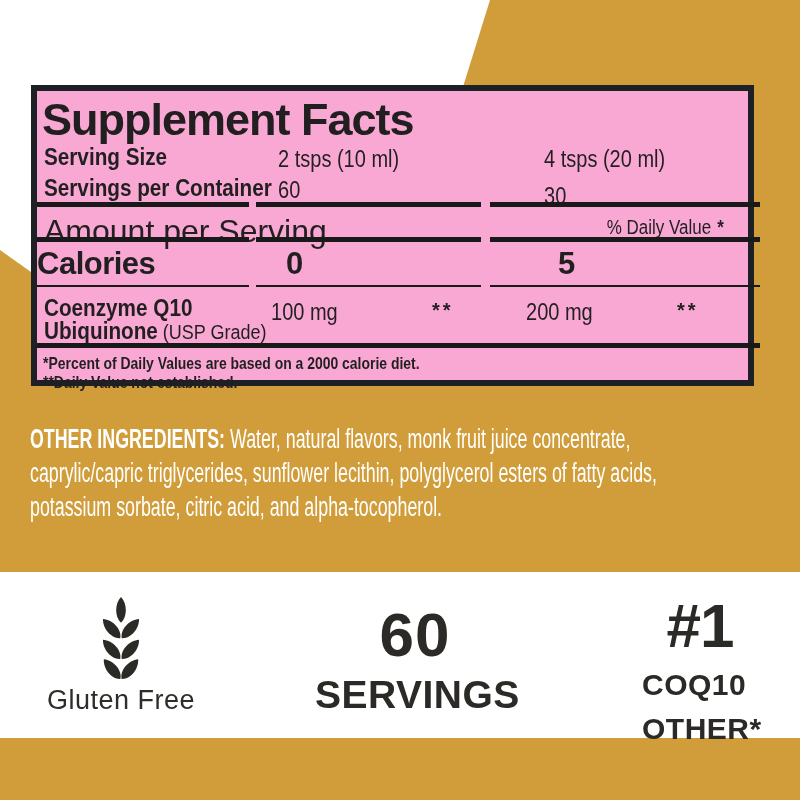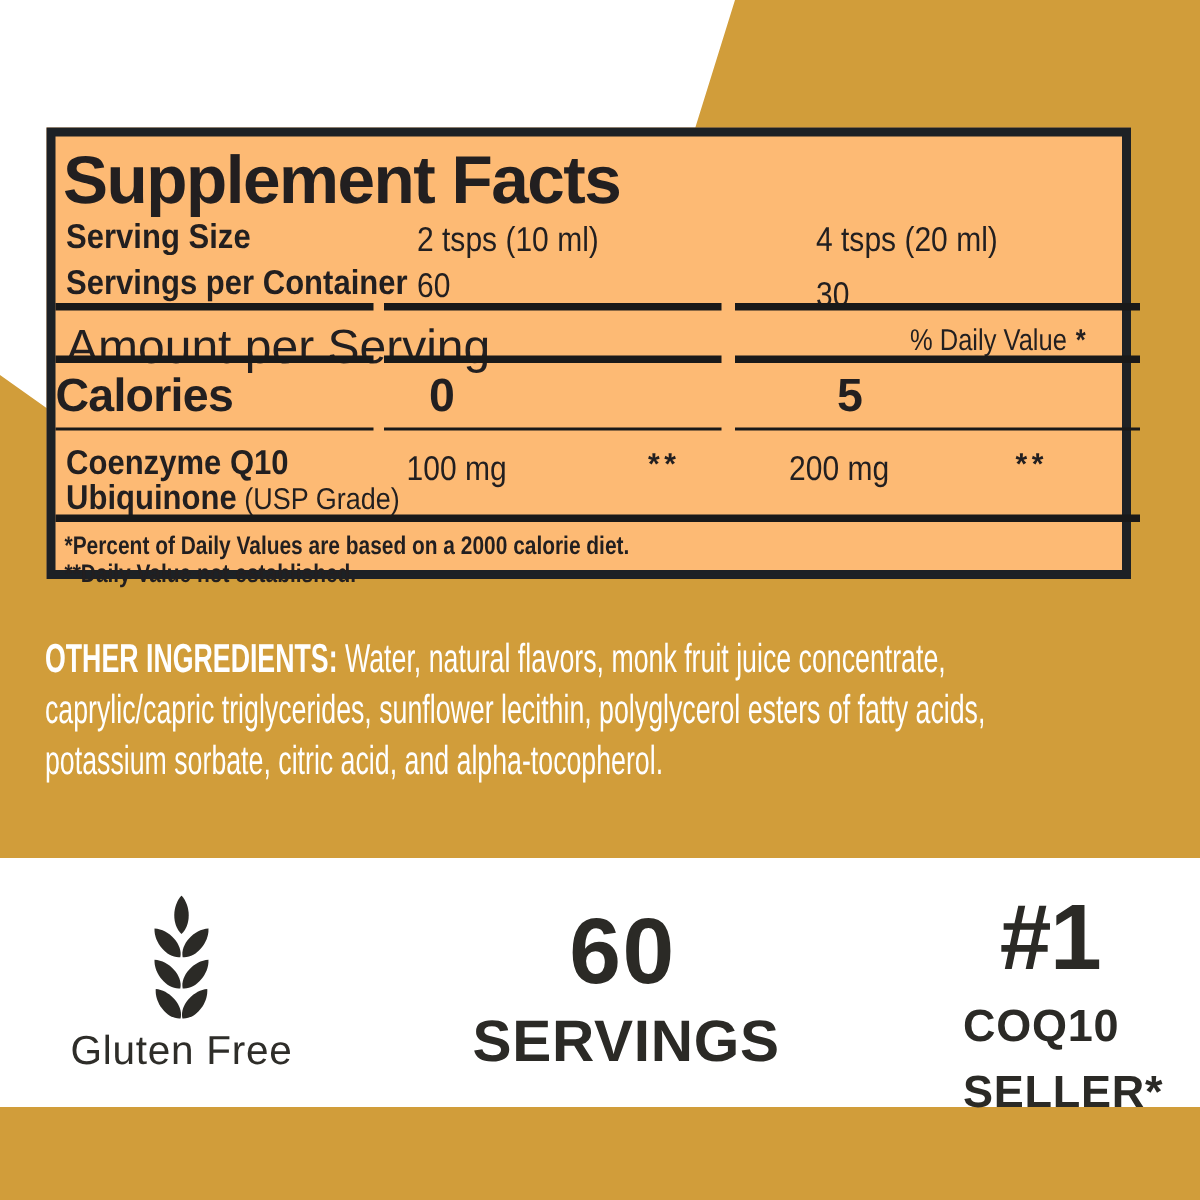--- a/index.html
+++ b/index.html
@@ -7,21 +7,21 @@
         font-family:"Liberation Sans", sans-serif;color:#221f20;}
   .page *{box-sizing:border-box;}
 
   
   #gold-main{position:absolute;left:0;top:0;width:800px;height:572px;background:#d19d3a;
     clip-path:polygon(490px 0px, 800px 0px, 800px 572px, 0px 572px, 0px 250px, 31px 272px, 462px 90px);
     z-index:0;}
   #gold-footer{position:absolute;left:0;top:738px;width:800px;height:62px;background:#d19d3a;z-index:0;}
 
   
-  .panel{position:absolute;left:31px;top:85px;width:723px;height:301px;background:#fdba74;
+  .panel{position:absolute;left:31px;top:85px;width:723px;height:301px;background:#f9a8d4;
          border:6px solid #1d2125;z-index:2;}
   .panel .abs{position:absolute;white-space:nowrap;}
   #t-title{left:5px;top:3px;font-size:45px;font-weight:700;letter-spacing:-1px;}
   .lblb{font-weight:700;font-size:23px;transform:scaleX(.9);transform-origin:left top;}
   .val{font-size:23px;transform:scaleX(.87);transform-origin:left top;}
   #ss-label{left:7px;top:53px;}  #ss-v2{left:241px;top:55px;}  #ss-v3{left:507px;top:55px;}
   #spc-label{left:7px;top:84px;} #spc-v2{left:241px;top:86px;} #spc-v3{left:507px;top:92px;}
 
   .bar{position:absolute;height:5px;background:#191919;}
   .c1{left:0;width:212px;} .c2{left:219px;width:225px;} .c3{left:453px;width:270px;}
@@ -146,16 +146,16 @@
   </div>
 
   <div class="badge" id="servings-badge">
     <div class="num">60</div>
     <div class="svlabel">SERVINGS</div>
   </div>
 
   <div class="badge" id="seller-badge">
     <div class="rank">#1</div>
     <div class="sl">COQ10</div>
-    <div class="sl">SELLER*</div>
+    <div class="sl">OTHER*</div>
   </div>
 
 </div>
 
 </body></html>

